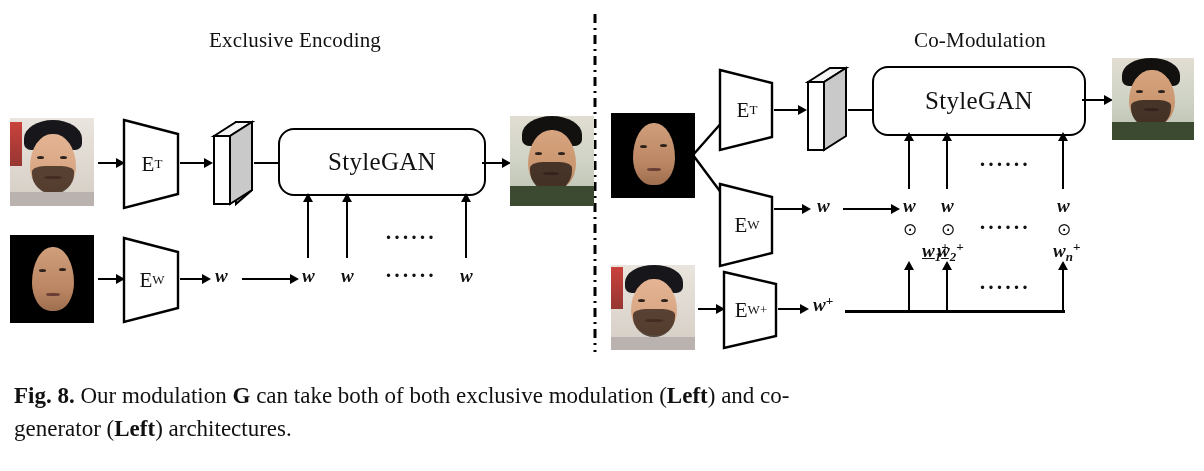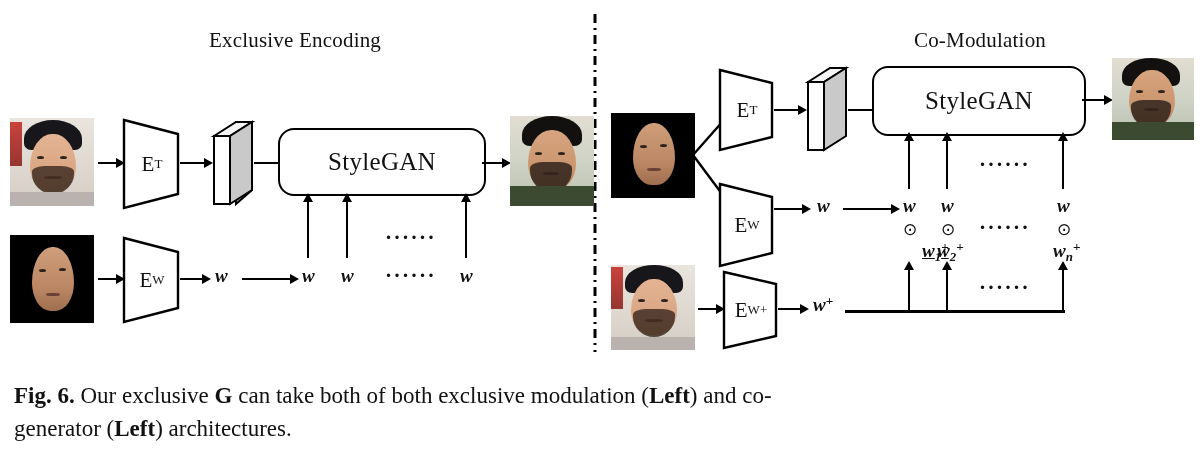--- a/index.html
+++ b/index.html
@@ -417,21 +417,21 @@
     <div class="shaft" style="width:23px;"></div>
       <div class="head"></div>
   </div>
 
   <div class="sym" style="left:813px;top:294px;">
     <span>w</span><span class="sup">+</span>
   </div>
 
   <div class="caption" style="left:14px;top:380px;width:1180px;">
     <span>
-      <b>Fig. 6.</b><span> Our exclusive </span><b>G</b><span> can take both of both exclusive modulation (</span><b>Left</b><span>) and co-</span>
+      <b>Fig. 8.</b><span> Our modulation </span><b>G</b><span> can take both of both exclusive modulation (</span><b>Left</b><span>) and co-</span>
     </span><br>
     <span>
       <span>generator (</span><b>Left</b><span>) architectures.</span>
     </span>
   </div>
 
 
 </div>
 
 </body></html>

